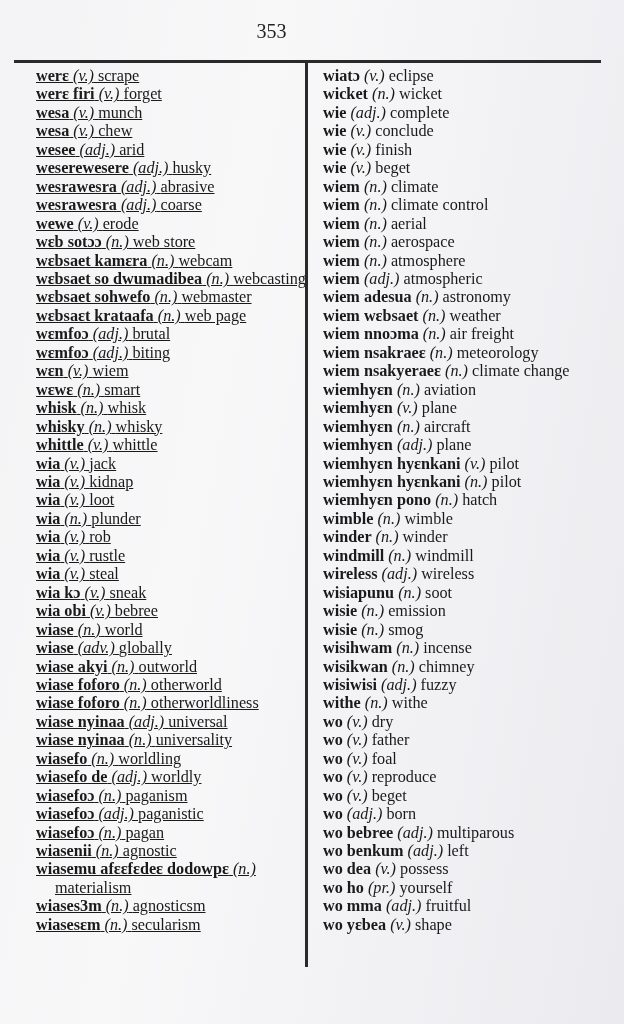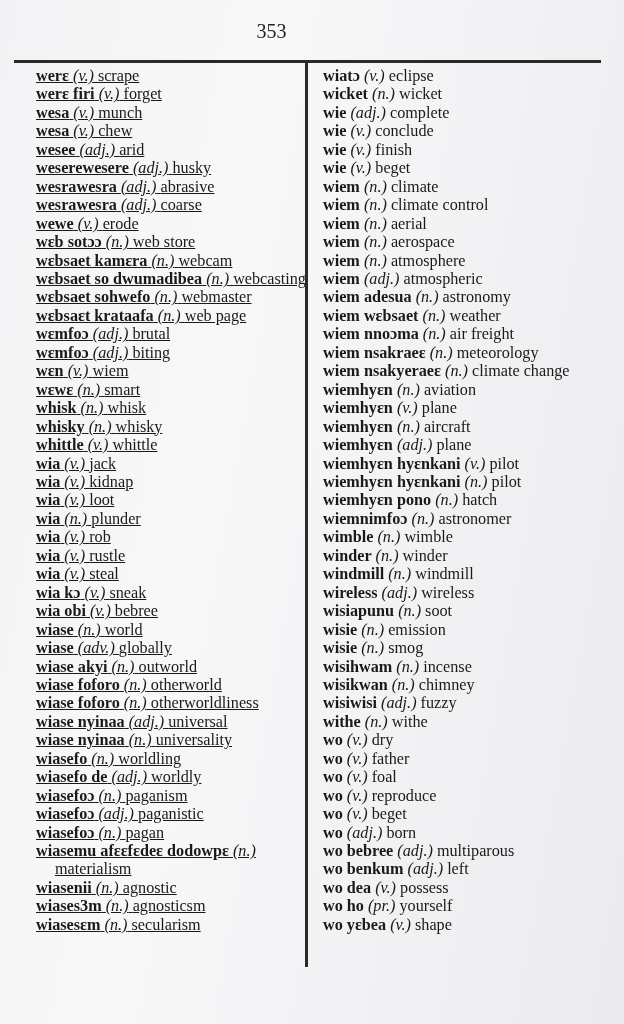--- a/index.html
+++ b/index.html
@@ -77,22 +77,22 @@
     <div class="entry"><span class="hw">wiase akyi</span> <span class="pos">(n.)</span> <span class="gl">outworld</span></div>
     <div class="entry"><span class="hw">wiase foforo</span> <span class="pos">(n.)</span> <span class="gl">otherworld</span></div>
     <div class="entry"><span class="hw">wiase foforo</span> <span class="pos">(n.)</span> <span class="gl">otherworldliness</span></div>
     <div class="entry"><span class="hw">wiase nyinaa</span> <span class="pos">(adj.)</span> <span class="gl">universal</span></div>
     <div class="entry"><span class="hw">wiase nyinaa</span> <span class="pos">(n.)</span> <span class="gl">universality</span></div>
     <div class="entry"><span class="hw">wiasefo</span> <span class="pos">(n.)</span> <span class="gl">worldling</span></div>
     <div class="entry"><span class="hw">wiasefo de</span> <span class="pos">(adj.)</span> <span class="gl">worldly</span></div>
     <div class="entry"><span class="hw">wiasefoɔ</span> <span class="pos">(n.)</span> <span class="gl">paganism</span></div>
     <div class="entry"><span class="hw">wiasefoɔ</span> <span class="pos">(adj.)</span> <span class="gl">paganistic</span></div>
     <div class="entry"><span class="hw">wiasefoɔ</span> <span class="pos">(n.)</span> <span class="gl">pagan</span></div>
+    <div class="entry"><span class="hw">wiasenii</span> <span class="pos">(n.)</span> <span class="gl">agnostic</span></div>
     <div class="entry wrap"><span class="hw">wiasemu afɛɛfɛdeɛ dodowpɛ</span> <span class="pos">(n.)</span> <span class="gl cont">materialism</span></div>
-    <div class="entry"><span class="hw">wiasenii</span> <span class="pos">(n.)</span> <span class="gl">agnostic</span></div>
     <div class="entry"><span class="hw">wiases3m</span> <span class="pos">(n.)</span> <span class="gl">agnosticsm</span></div>
     <div class="entry"><span class="hw">wiasesɛm</span> <span class="pos">(n.)</span> <span class="gl">secularism</span></div>
   </div>
 <div class="column col-right" id="col-right">
     <div class="entry"><span class="hw">wiatɔ</span> <span class="pos">(v.)</span> <span class="gl">eclipse</span></div>
     <div class="entry"><span class="hw">wicket</span> <span class="pos">(n.)</span> <span class="gl">wicket</span></div>
     <div class="entry"><span class="hw">wie</span> <span class="pos">(adj.)</span> <span class="gl">complete</span></div>
     <div class="entry"><span class="hw">wie</span> <span class="pos">(v.)</span> <span class="gl">conclude</span></div>
     <div class="entry"><span class="hw">wie</span> <span class="pos">(v.)</span> <span class="gl">finish</span></div>
     <div class="entry"><span class="hw">wie</span> <span class="pos">(v.)</span> <span class="gl">beget</span></div>
@@ -107,21 +107,20 @@
     <div class="entry"><span class="hw">wiem nnoɔma</span> <span class="pos">(n.)</span> <span class="gl">air freight</span></div>
     <div class="entry"><span class="hw">wiem nsakraeɛ</span> <span class="pos">(n.)</span> <span class="gl">meteorology</span></div>
     <div class="entry"><span class="hw">wiem nsakyeraeɛ</span> <span class="pos">(n.)</span> <span class="gl">climate change</span></div>
     <div class="entry"><span class="hw">wiemhyɛn</span> <span class="pos">(n.)</span> <span class="gl">aviation</span></div>
     <div class="entry"><span class="hw">wiemhyɛn</span> <span class="pos">(v.)</span> <span class="gl">plane</span></div>
     <div class="entry"><span class="hw">wiemhyɛn</span> <span class="pos">(n.)</span> <span class="gl">aircraft</span></div>
     <div class="entry"><span class="hw">wiemhyɛn</span> <span class="pos">(adj.)</span> <span class="gl">plane</span></div>
     <div class="entry"><span class="hw">wiemhyɛn hyɛnkani</span> <span class="pos">(v.)</span> <span class="gl">pilot</span></div>
     <div class="entry"><span class="hw">wiemhyɛn hyɛnkani</span> <span class="pos">(n.)</span> <span class="gl">pilot</span></div>
     <div class="entry"><span class="hw">wiemhyɛn pono</span> <span class="pos">(n.)</span> <span class="gl">hatch</span></div>
-    <div class="entry"><span class="hw">wiemnimfoɔ</span> <span class="pos">(n.)</span> <span class="gl">astronomer</span></div>
     <div class="entry"><span class="hw">wimble</span> <span class="pos">(n.)</span> <span class="gl">wimble</span></div>
     <div class="entry"><span class="hw">winder</span> <span class="pos">(n.)</span> <span class="gl">winder</span></div>
     <div class="entry"><span class="hw">windmill</span> <span class="pos">(n.)</span> <span class="gl">windmill</span></div>
     <div class="entry"><span class="hw">wireless</span> <span class="pos">(adj.)</span> <span class="gl">wireless</span></div>
     <div class="entry"><span class="hw">wisiapunu</span> <span class="pos">(n.)</span> <span class="gl">soot</span></div>
     <div class="entry"><span class="hw">wisie</span> <span class="pos">(n.)</span> <span class="gl">emission</span></div>
     <div class="entry"><span class="hw">wisie</span> <span class="pos">(n.)</span> <span class="gl">smog</span></div>
     <div class="entry"><span class="hw">wisihwam</span> <span class="pos">(n.)</span> <span class="gl">incense</span></div>
     <div class="entry"><span class="hw">wisikwan</span> <span class="pos">(n.)</span> <span class="gl">chimney</span></div>
     <div class="entry"><span class="hw">wisiwisi</span> <span class="pos">(adj.)</span> <span class="gl">fuzzy</span></div>
@@ -129,14 +128,15 @@
     <div class="entry"><span class="hw">wo</span> <span class="pos">(v.)</span> <span class="gl">dry</span></div>
     <div class="entry"><span class="hw">wo</span> <span class="pos">(v.)</span> <span class="gl">father</span></div>
     <div class="entry"><span class="hw">wo</span> <span class="pos">(v.)</span> <span class="gl">foal</span></div>
     <div class="entry"><span class="hw">wo</span> <span class="pos">(v.)</span> <span class="gl">reproduce</span></div>
     <div class="entry"><span class="hw">wo</span> <span class="pos">(v.)</span> <span class="gl">beget</span></div>
     <div class="entry"><span class="hw">wo</span> <span class="pos">(adj.)</span> <span class="gl">born</span></div>
     <div class="entry"><span class="hw">wo bebree</span> <span class="pos">(adj.)</span> <span class="gl">multiparous</span></div>
     <div class="entry"><span class="hw">wo benkum</span> <span class="pos">(adj.)</span> <span class="gl">left</span></div>
     <div class="entry"><span class="hw">wo dea</span> <span class="pos">(v.)</span> <span class="gl">possess</span></div>
     <div class="entry"><span class="hw">wo ho</span> <span class="pos">(pr.)</span> <span class="gl">yourself</span></div>
+    <div class="entry"><span class="hw">wo mma</span> <span class="pos">(adj.)</span> <span class="gl">fruitful</span></div>
     <div class="entry"><span class="hw">wo yɛbea</span> <span class="pos">(v.)</span> <span class="gl">shape</span></div>
   </div>
 
 </body></html>

